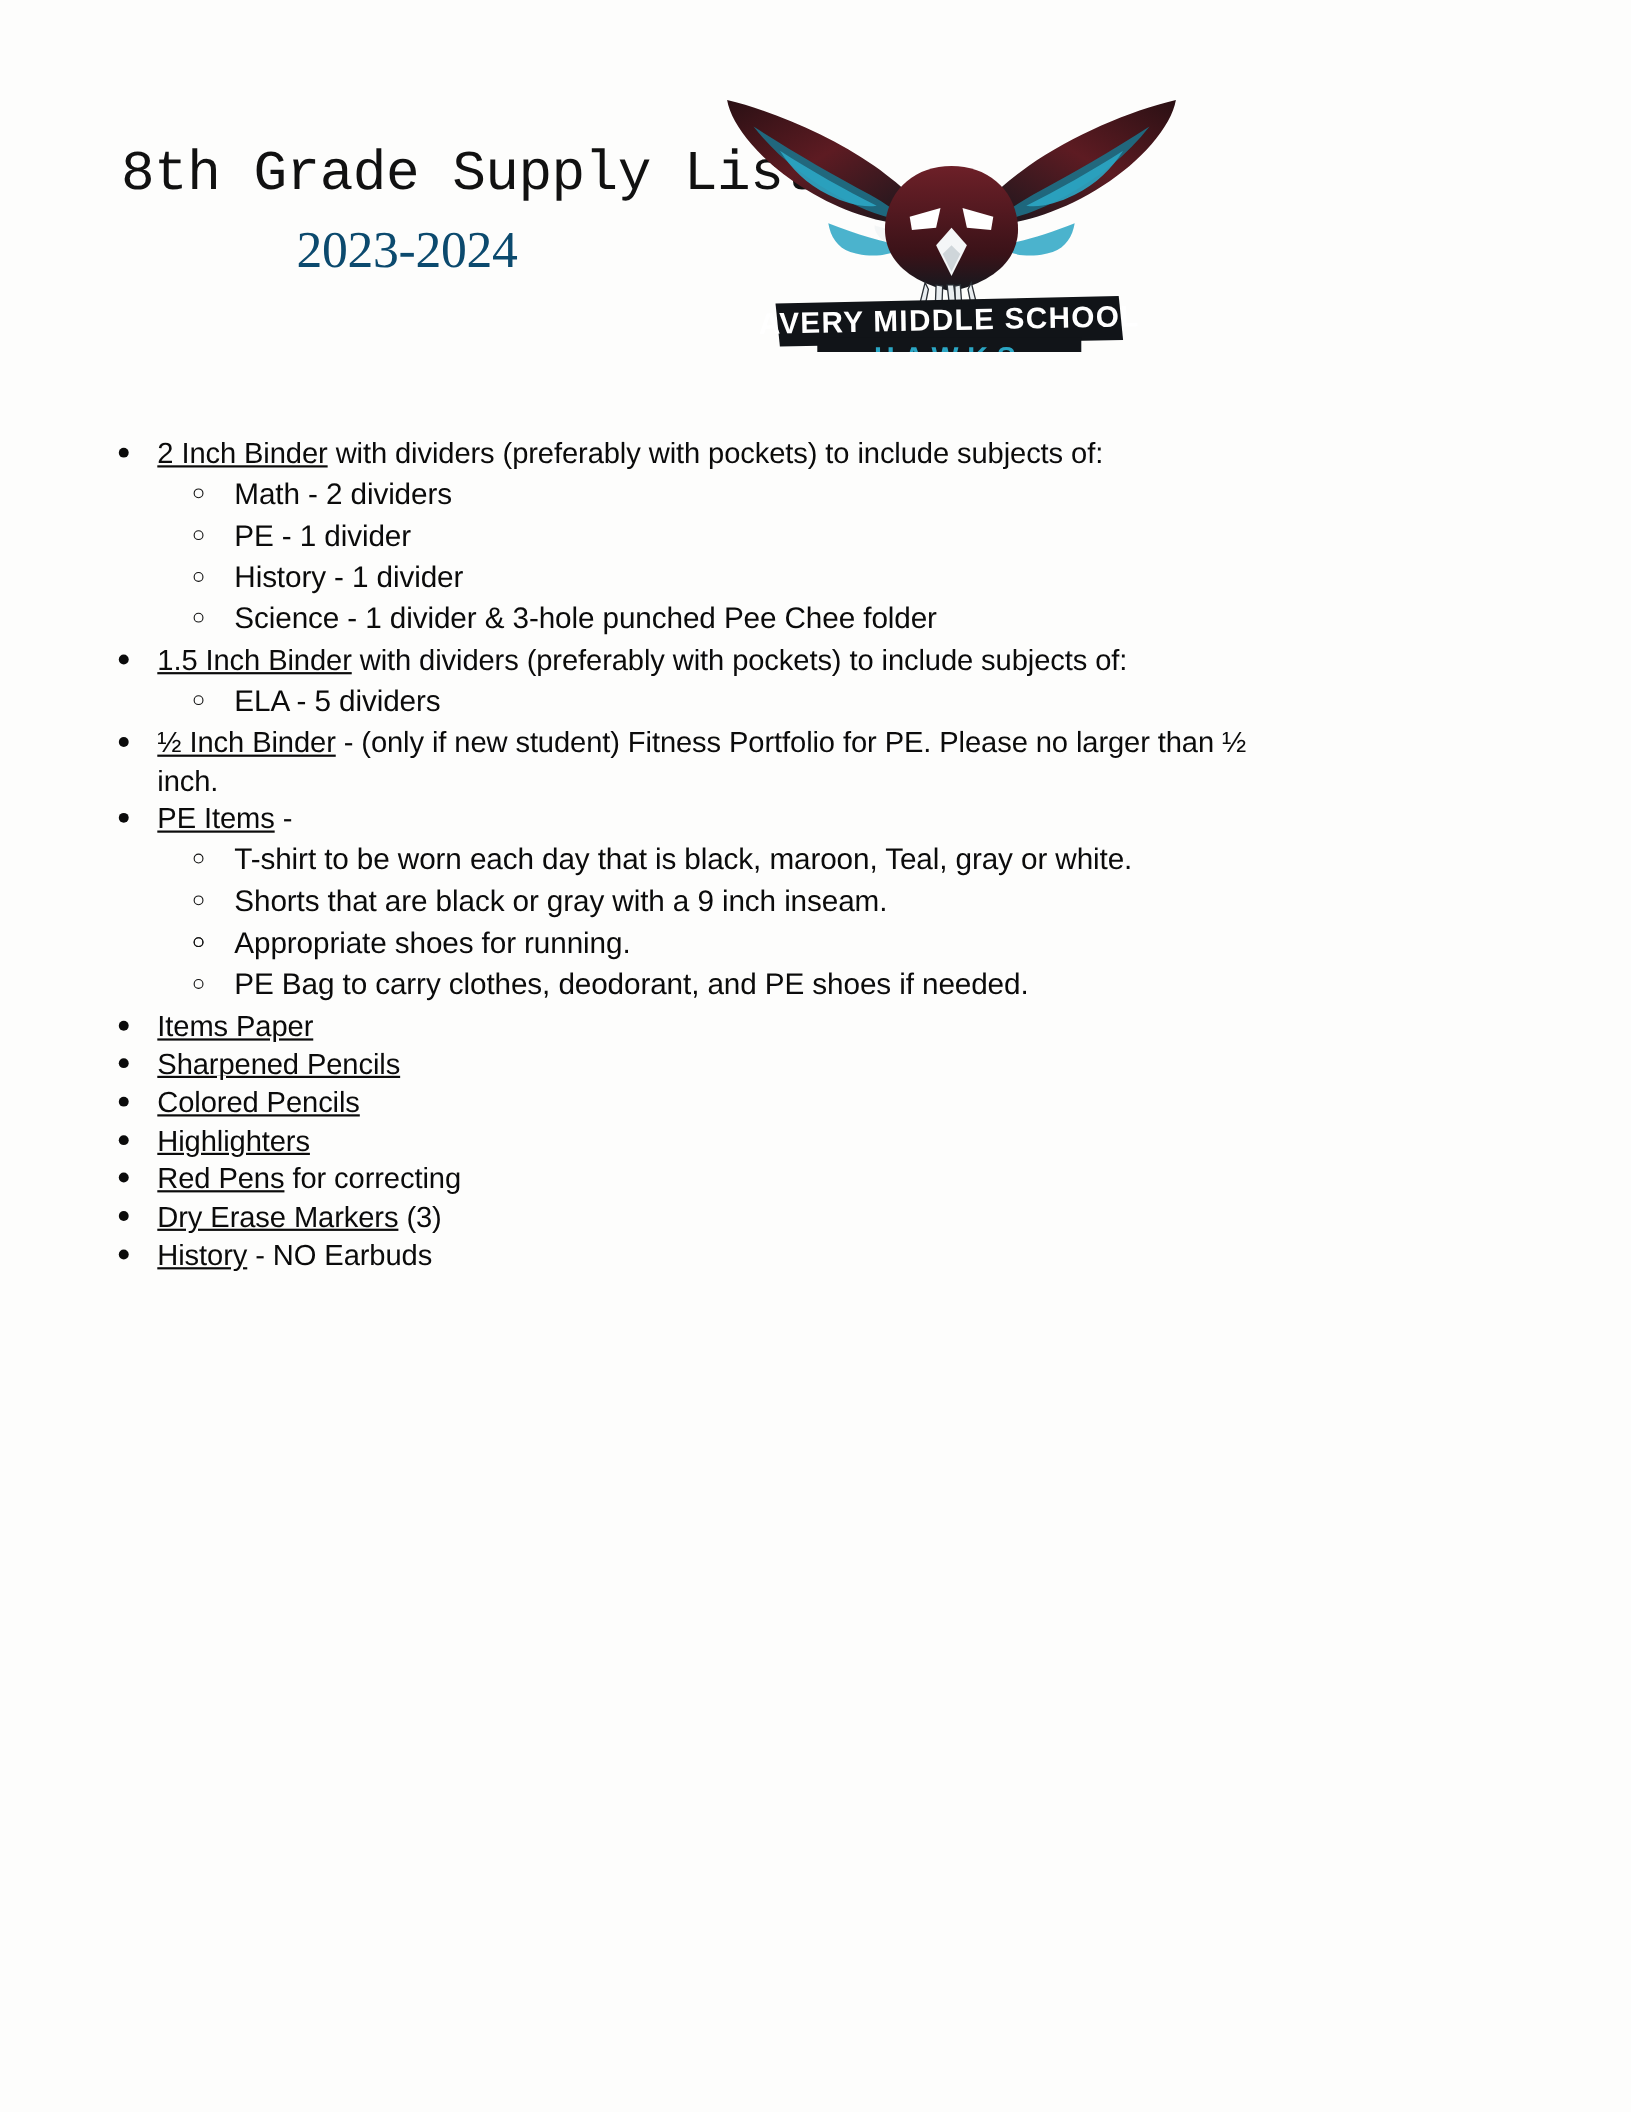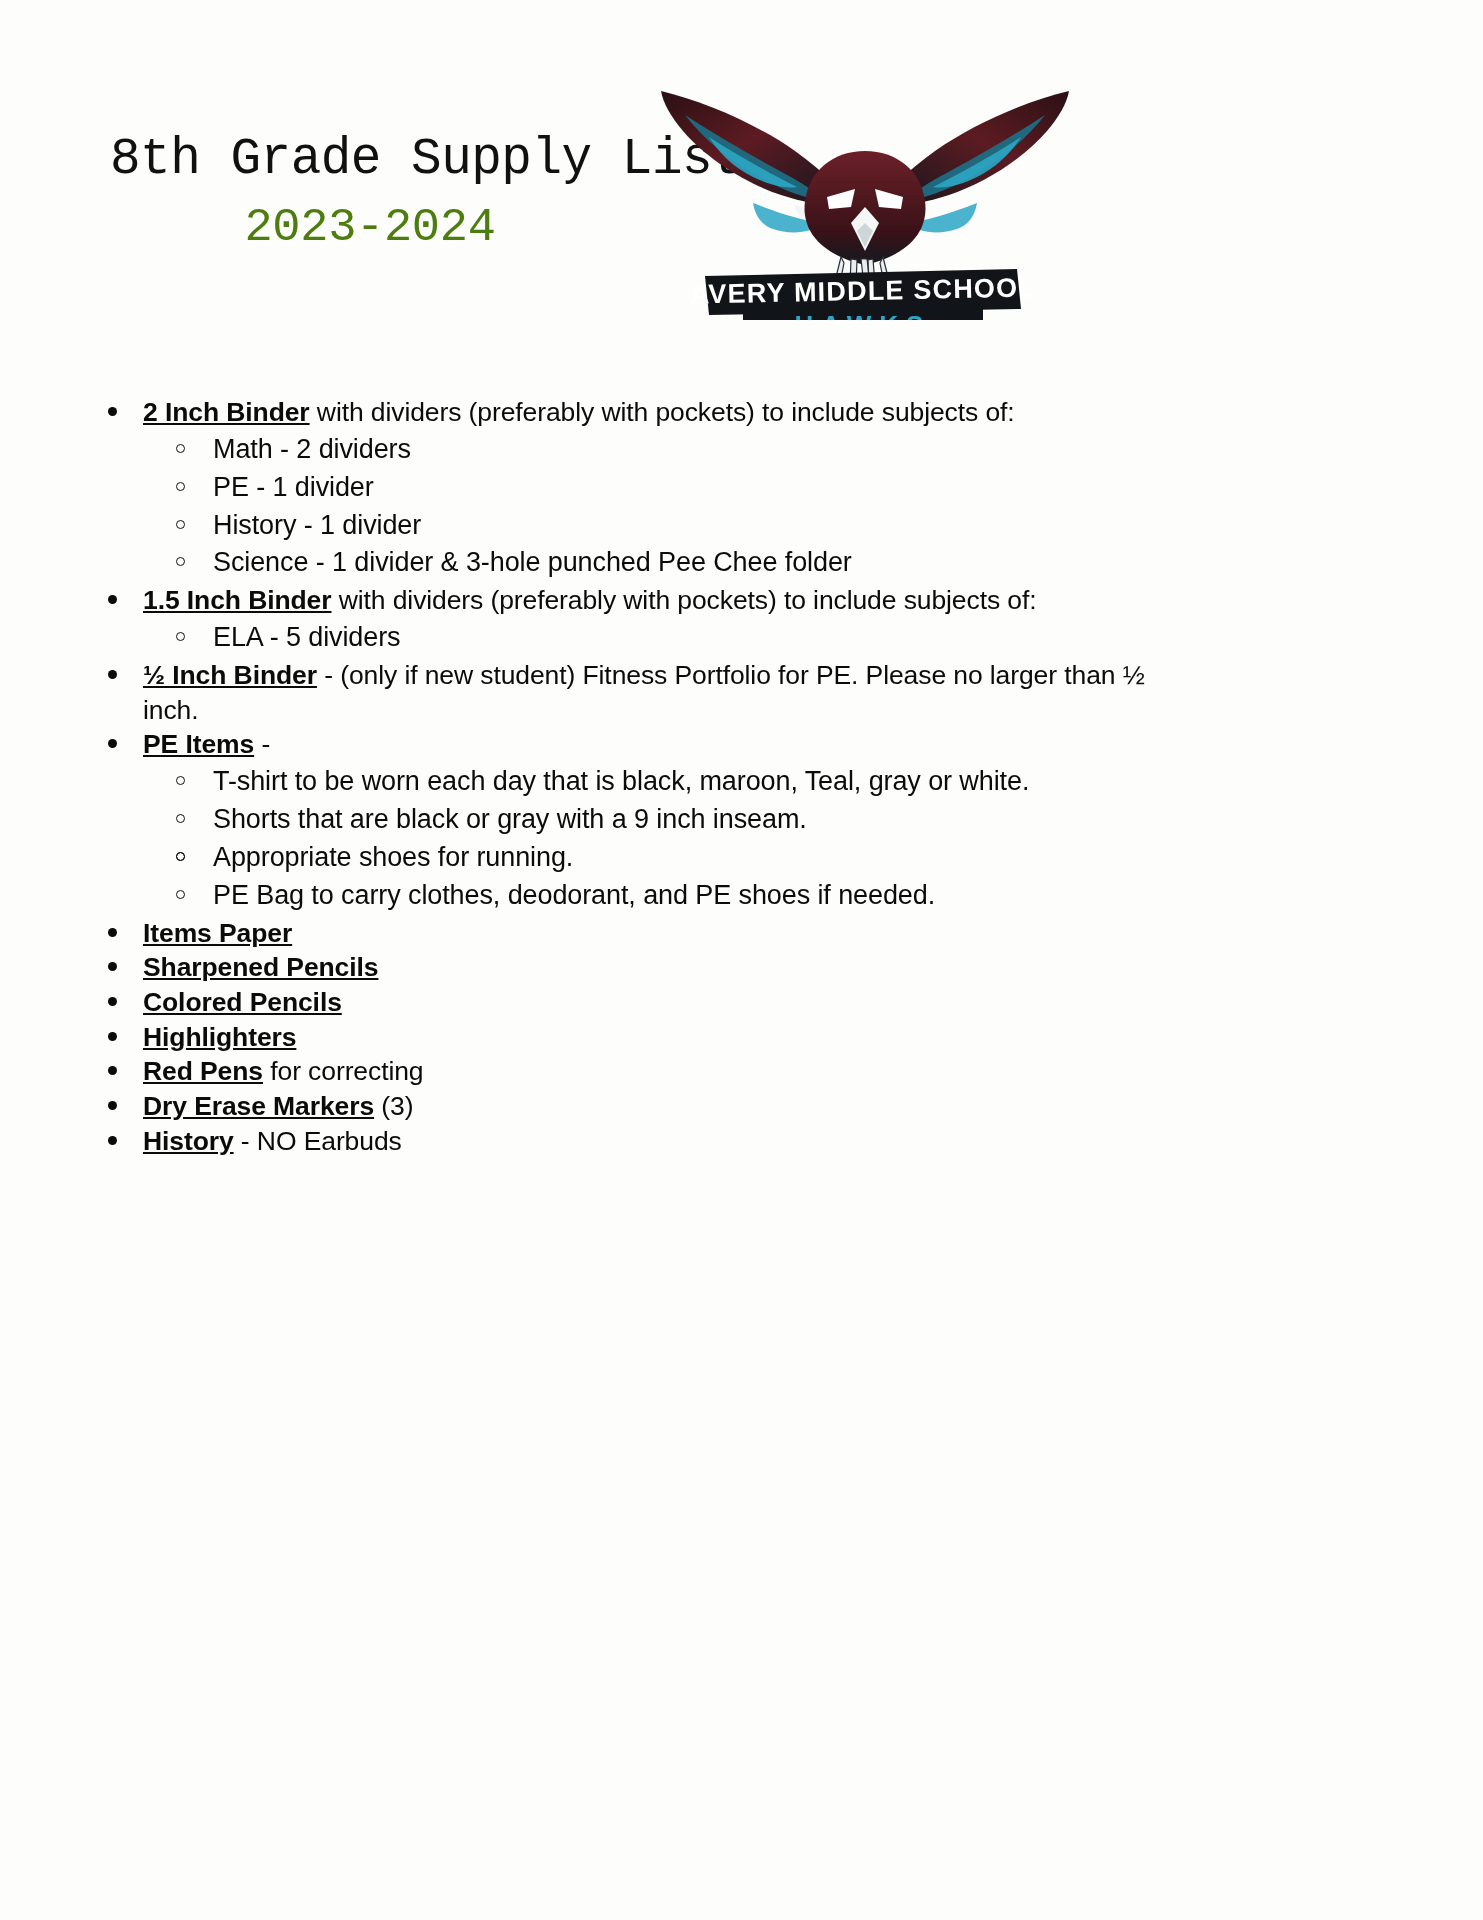--- a/index.html
+++ b/index.html
@@ -42,27 +42,27 @@
   .doc-title {
     font-family: Liberation Mono, monospace;
     font-size: 51px;
     font-weight: 400;
     letter-spacing: -0.5px;
     line-height: 1.18;
     white-space: nowrap;
     color: #111111;
   }
   .doc-subtitle {
-    font-family: Liberation Mono, monospace;
+    font-family: Liberation Serif, serif;
     font-size: 47px;
     font-weight: 400;
     letter-spacing: -0.3px;
     line-height: 1.2;
     margin-top: 10px;
-    color: #4d7c0f;
+    color: #0c4a6e;
   }
 
   
   .logo {
     position: absolute;
     left: 645px;
     top: 55px;
     width: 440px;
     height: 265px;
   }
@@ -97,21 +97,21 @@
     height: 9px;
     border-radius: 50%;
     background: #0b0b0b;
   }
   .item-text {
     display: block;
     max-width: 1010px;
     letter-spacing: -0.1px;
   }
   .lead {
-    font-weight: bold;
+    font-weight: normal;
     text-decoration: underline;
     text-underline-offset: 2px;
     margin-top: 36px;
   }
   .plain { font-weight: normal; }
 
   
   li.gap-lg { margin-top: 46px; }
   li.first { margin-top: 0; }
 

